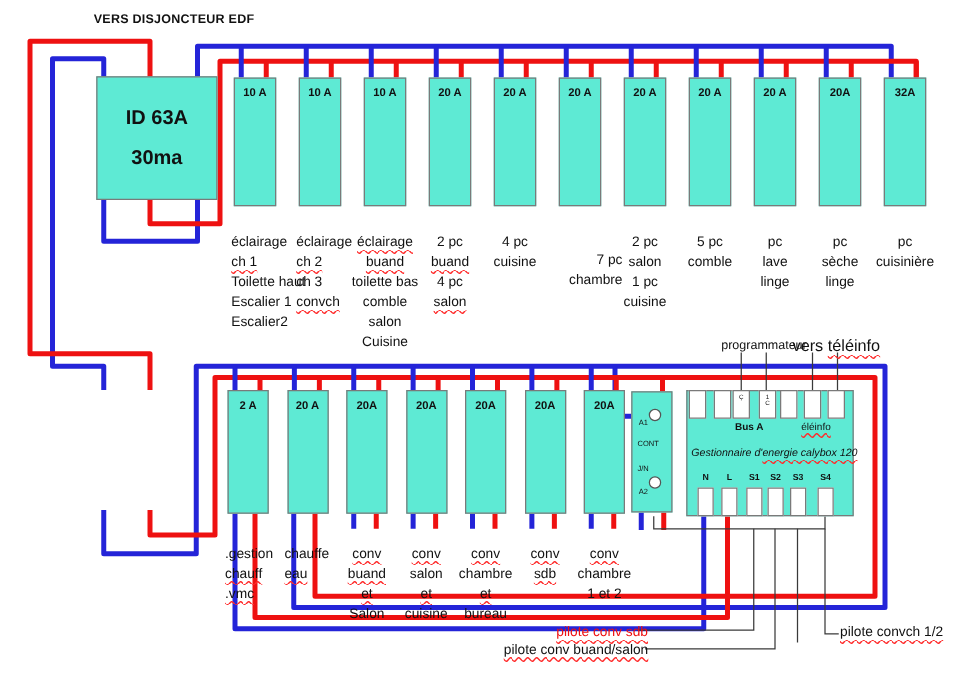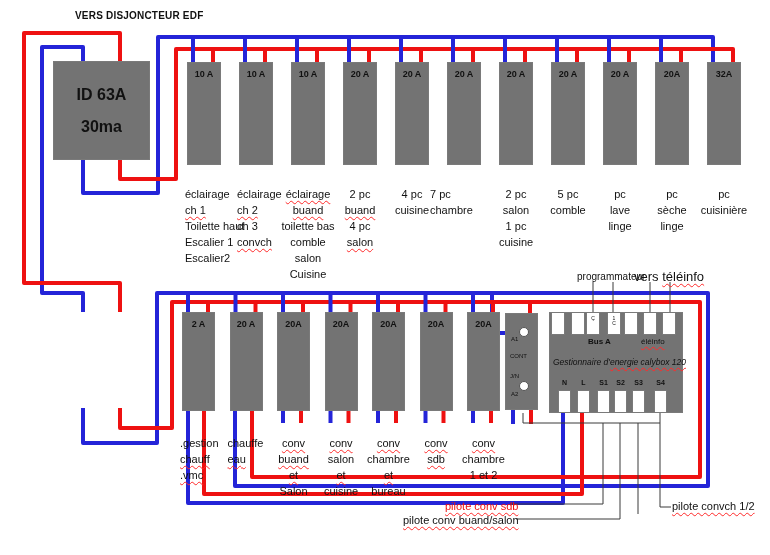--- a/index.html
+++ b/index.html
@@ -2,25 +2,25 @@
 <html><head>
 <meta charset="utf-8">
 <style>
   html,body{margin:0;padding:0;background:#fff;}
   .stage{position:relative;width:770px;height:555px;background:#fff;overflow:hidden;
          font-family:"Liberation Sans",sans-serif;color:#111;}
   svg.wires{position:absolute;left:0;top:0;z-index:1;}
   .w-red{fill:none;stroke:var(--red);stroke-width:4;stroke-linejoin:round;stroke-linecap:butt;}
   .w-blue{fill:none;stroke:var(--blue);stroke-width:4;stroke-linejoin:round;stroke-linecap:butt;}
   .w-thin{fill:none;stroke:var(--thin);stroke-width:1;stroke-linejoin:miter;}
-  .box{position:absolute;background:#737373;border:1px solid var(--border);box-sizing:border-box;z-index:2;}
+  .box{position:absolute;background:#5eead4;border:1px solid var(--border);box-sizing:border-box;z-index:2;}
   .lbl{position:absolute;z-index:3;white-space:nowrap;}
   .diagram-title{font-size:10px;font-weight:bold;letter-spacing:.2px;}
   .id-box{display:flex;flex-direction:column;align-items:center;justify-content:center;gap:14px;
-          font-size:16px;font-weight:bold;}
+          font-size:16px;font-weight:bold;margin-left:24px;}
   .breaker{border:1px solid var(--border);}
   .rating{position:absolute;top:6px;left:0;right:0;text-align:center;font-size:9px;font-weight:bold;}
   .col{position:absolute;z-index:3;font-size:11px;line-height:16px;}
   .col .ln{white-space:nowrap;}
   .sq{text-decoration:underline;text-decoration-style:wavy;text-decoration-color:var(--squig);
       text-decoration-thickness:1px;text-underline-offset:2px;}
   .term{position:absolute;border:1px solid var(--border);background:#fff;box-sizing:border-box;z-index:3;
         font-size:5px;line-height:5px;text-align:center;white-space:pre-line;padding-top:3px;}
   .tlabel{position:absolute;font-size:7px;font-weight:bold;z-index:3;text-align:center;}
   .gm-small{font-size:8px;}
@@ -160,21 +160,21 @@
       <div class="box breaker" style="left: 395px; top: 62px; width: 34px; height: 103px;">
         <div class="rating">20 A</div>
       </div>
       <div class="col" style="left: 378px; top: 186px; width: 68px; text-align: center;">
         <div class="ln">4 pc</div>
         <div class="ln">cuisine</div>
       </div>
       <div class="box breaker" style="left: 447px; top: 62px; width: 34px; height: 103px;">
         <div class="rating">20 A</div>
       </div>
-      <div class="col" style="left: 430px; top: 186px; width: 68px; text-align: left;">
+      <div class="col" style="left: 430px; top: 200px; width: 68px; text-align: right;">
         <div class="ln">7 pc</div>
         <div class="ln">chambre</div>
       </div>
       <div class="box breaker" style="left: 499px; top: 62px; width: 34px; height: 103px;">
         <div class="rating">20 A</div>
       </div>
       <div class="col" style="left: 482px; top: 186px; width: 68px; text-align: center;">
         <div class="ln">2 pc</div>
         <div class="ln">salon</div>
         <div class="ln">1 pc</div>

